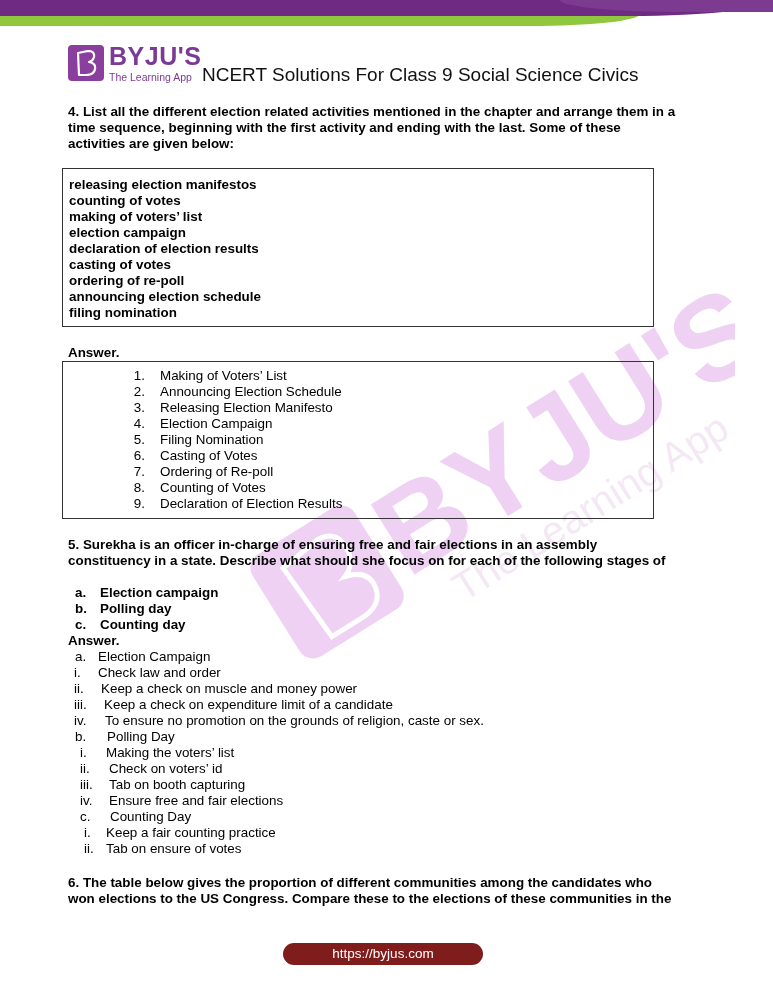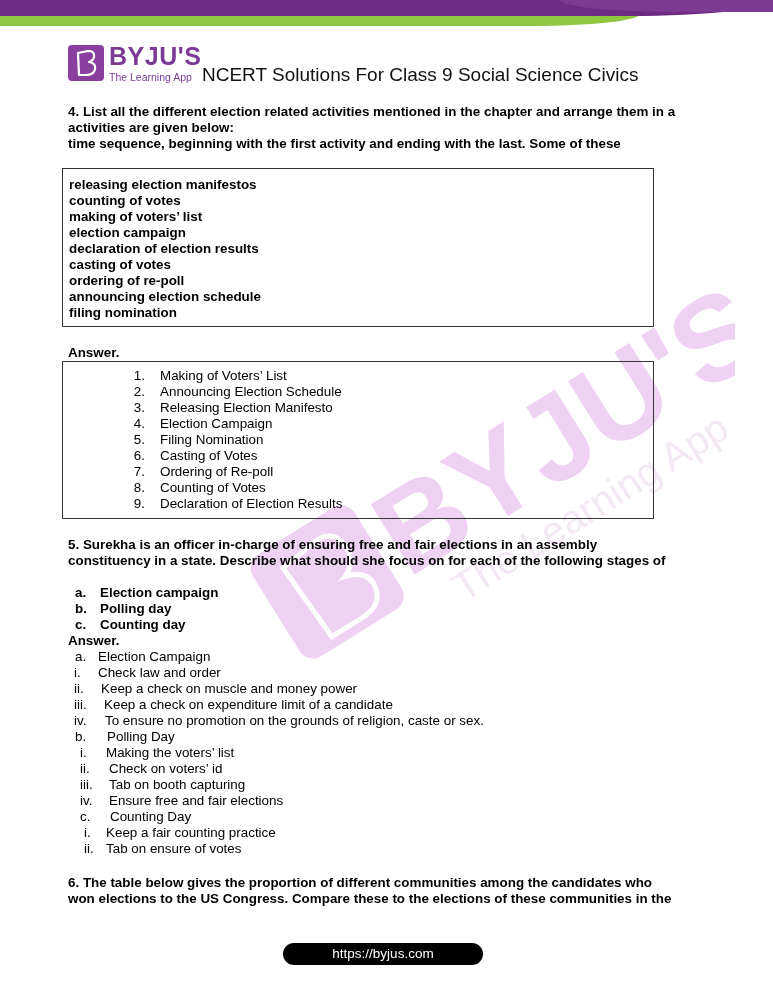--- a/index.html
+++ b/index.html
@@ -53,21 +53,21 @@
   .box {
     position: absolute; border: 1.5px solid #333; box-sizing: border-box;
   }
   .line { font-size: 13.4px; line-height: 16px; white-space: nowrap; }
   .bold { font-weight: bold; }
   .ans-item { display: flex; font-size: 13.4px; line-height: 16px; }
   .ans-num { width: 30px; text-align: right; padding-right: 15px; }
   .abs { position: absolute; white-space: nowrap; font-size: 13.4px; line-height: 16px; }
   .footer-pill {
     position: absolute; left: 283px; top: 943px; width: 200px; height: 22px;
-    background: #000000; border-radius: 11px; color: #fff; text-align: center;
+    background: #7f1d1d; border-radius: 11px; color: #fff; text-align: center;
     font-size: 13.5px; line-height: 22px;
   }
 </style>
 </head>
 <body>
 
 <div class="hdr-green"></div>
 <div class="hdr-purple"></div>
 <div class="hdr-purple2"></div>
 
@@ -88,22 +88,22 @@
     <path d="M40 200 L85 194 Q108 196 104 222 Q100 236 88 240 Q112 246 108 266 Q104 284 80 284 L45 284 Z" fill="none" stroke="#ffffff" stroke-width="5"></path>
     <text x="140" y="275" font-family="Liberation Sans, sans-serif" font-weight="bold" font-size="120" fill="#ecc9f2">BYJU'S</text>
     <text x="175" y="325" font-family="Liberation Sans, sans-serif" font-size="40" fill="#f1e4f3">The Learning App</text>
   </g>
 </svg>
 
 <div class="content">
 
   <div class="q" style="left:68px; top:104px;">
     <div class="line">4. List all the different election related activities mentioned in the chapter and arrange them in a</div>
+    <div class="line">time sequence, beginning with the first activity and ending with the last. Some of these</div>
     <div class="line">activities are given below:</div>
-    <div class="line">time sequence, beginning with the first activity and ending with the last. Some of these</div>
   </div>
 
   <div class="box" style="left:62px; top:168px; width:592px; height:159px; padding:8px 0 0 6px;">
     <div class="line bold">releasing election manifestos</div>
     <div class="line bold">counting of votes</div>
     <div class="line bold">making of voters’ list</div>
     <div class="line bold">election campaign</div>
     <div class="line bold">declaration of election results</div>
     <div class="line bold">casting of votes</div>
     <div class="line bold">ordering of re-poll</div>

